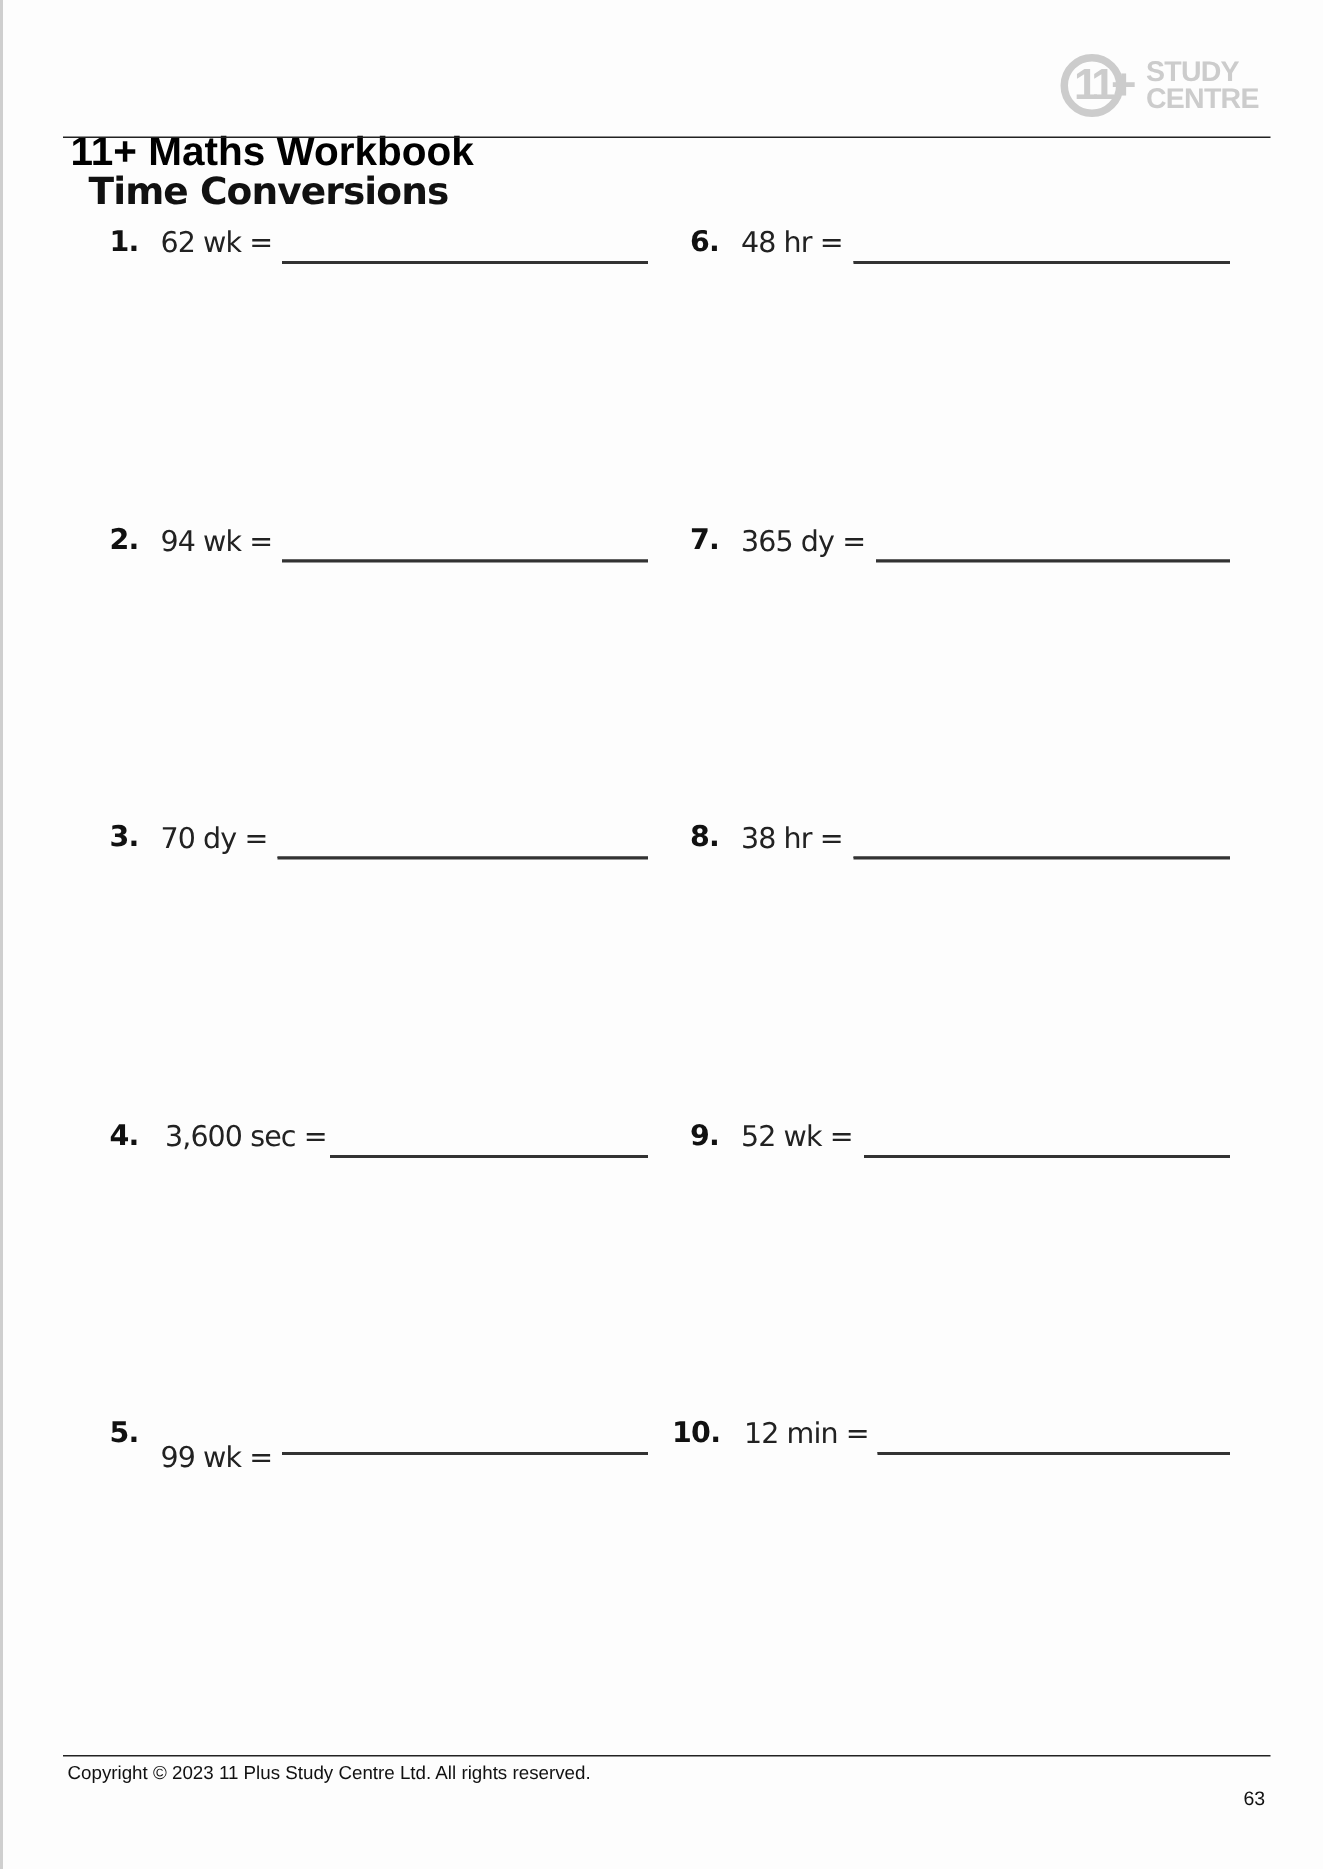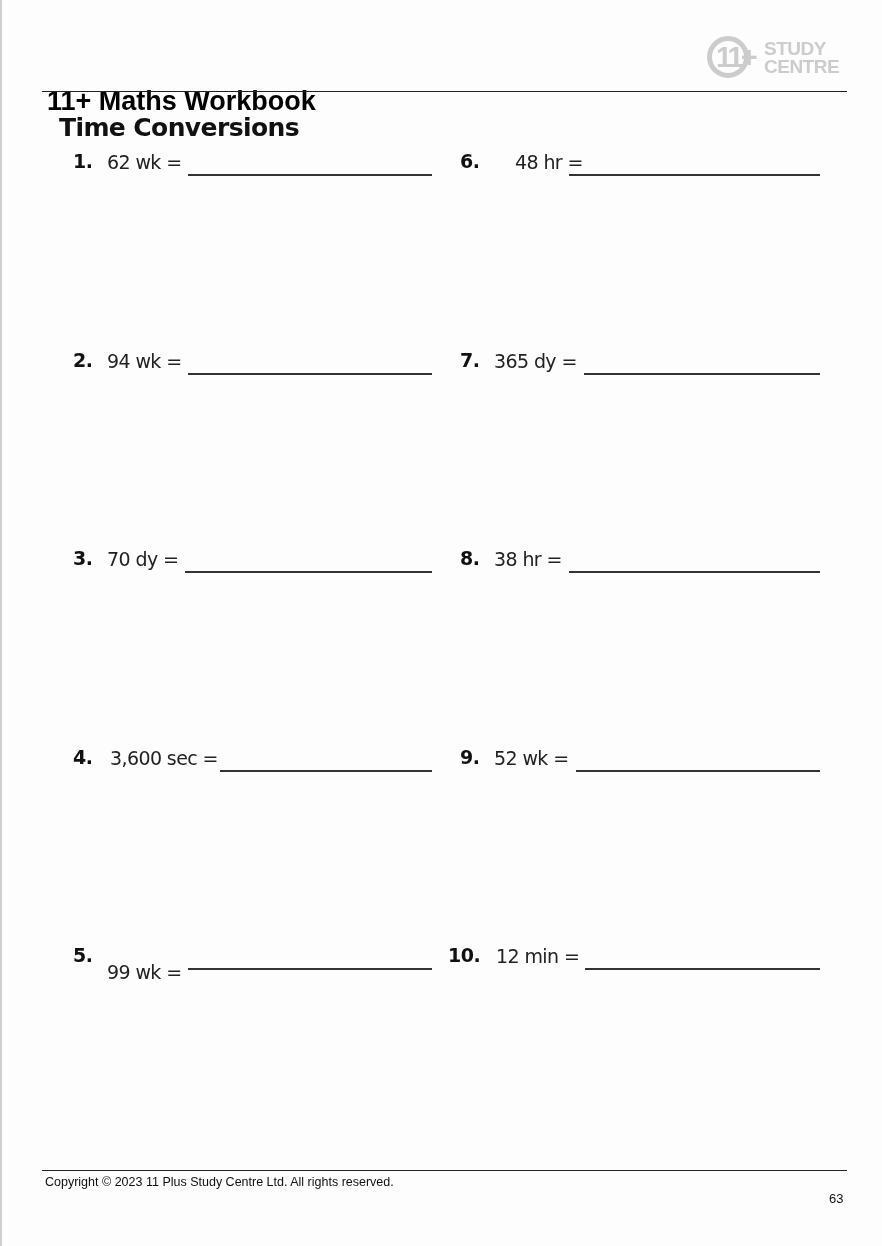--- a/index.html
+++ b/index.html
@@ -89,21 +89,21 @@
   <div class="line" style="left:220px; width:212px;"></div>
 </div>
 <div class="q" style="left:0; top:944px; width:441px;">
   <span class="num" style="left:73px;">5.</span>
   <span class="expr" style="left:107px;margin-top:16px;">99 wk  =</span>
   <div class="line" style="left:188px; width:244px;"></div>
 </div>
 
 <div class="q" style="left:0; top:150px; width:882px;">
   <span class="num" style="left:460px;">6.</span>
-  <span class="expr" style="left:515px;">48 hr  =</span>
+  <span class="expr" style="left:494px;">48 hr  =</span>
   <div class="line" style="left:569px; width:251px;"></div>
 </div>
 <div class="q" style="left:0; top:349px; width:882px;">
   <span class="num" style="left:460px;">7.</span>
   <span class="expr" style="left:494px;text-align:right;">365 dy  =</span>
   <div class="line" style="left:584px; width:236px;"></div>
 </div>
 <div class="q" style="left:0; top:547px; width:882px;">
   <span class="num" style="left:460px;">8.</span>
   <span class="expr" style="left:494px;">38 hr  =</span>

